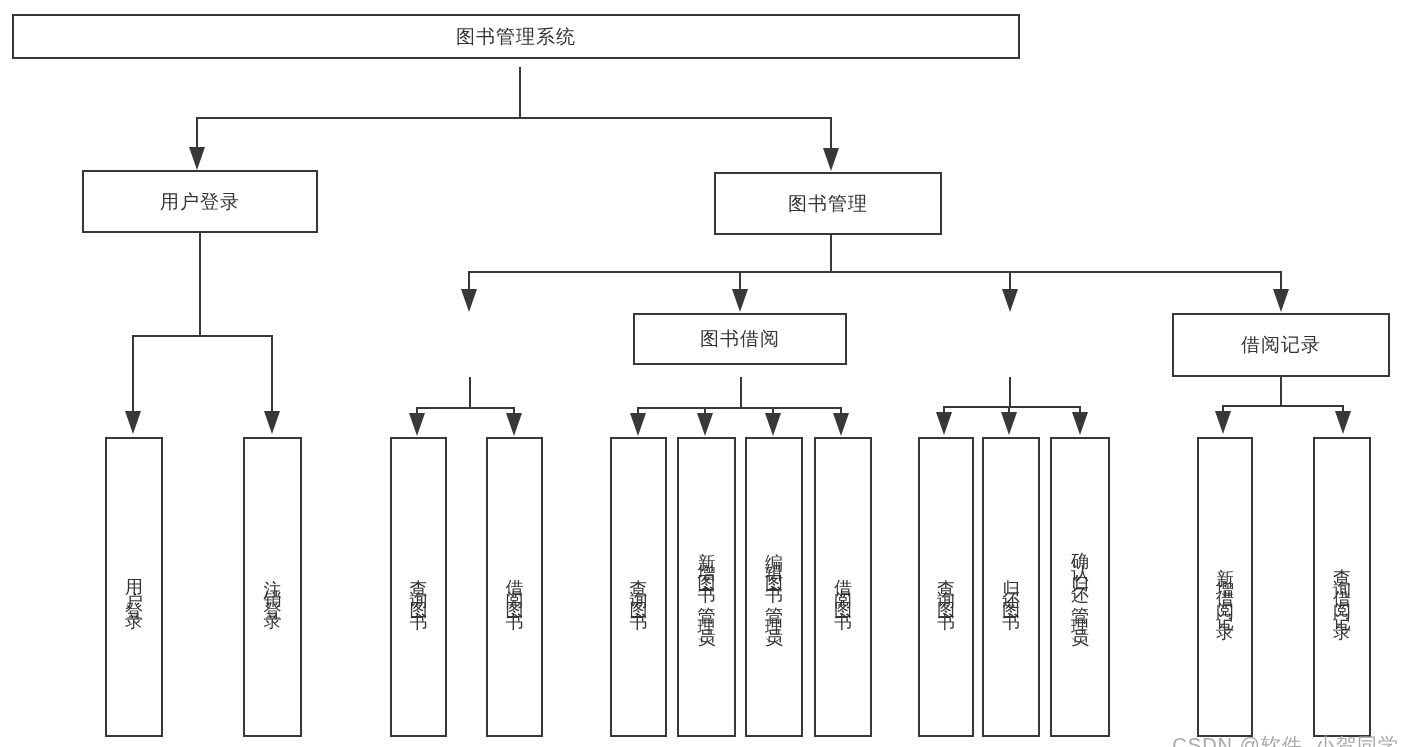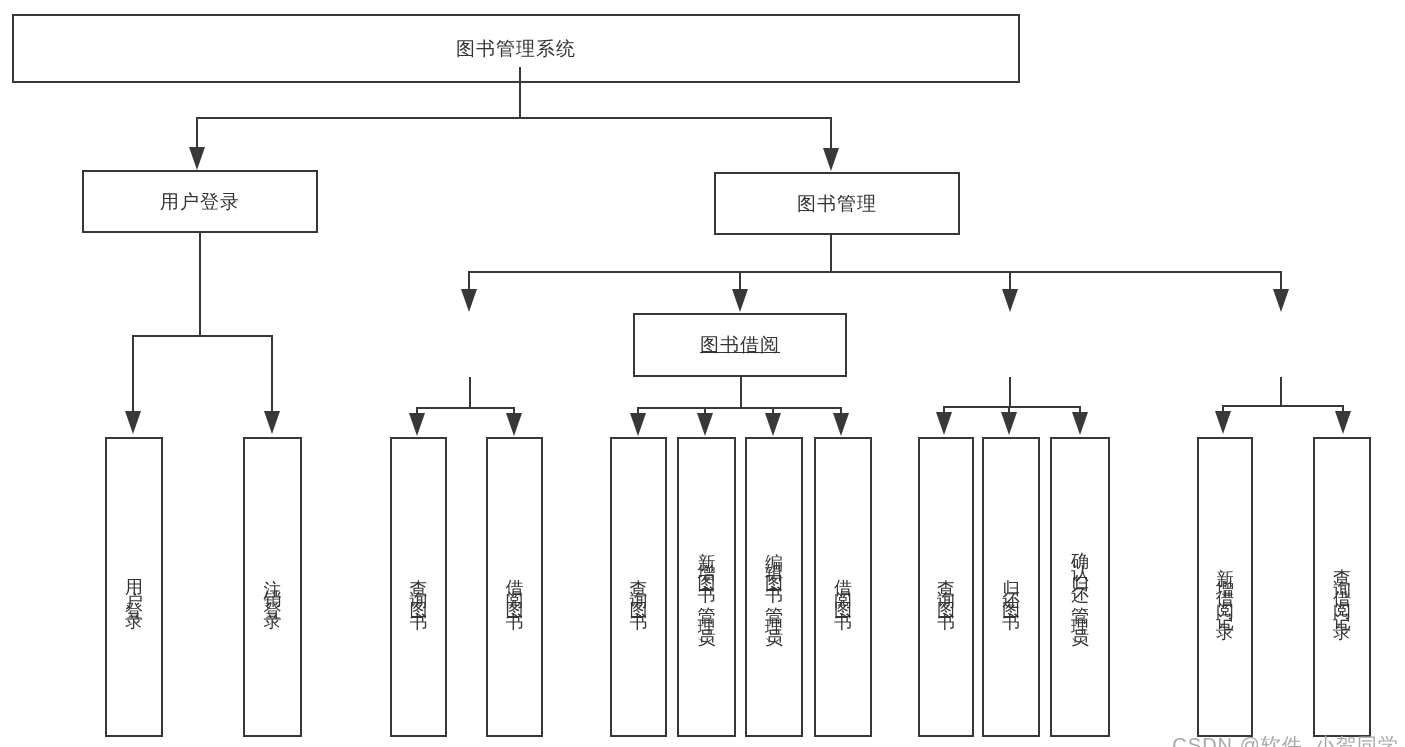--- a/index.html
+++ b/index.html
@@ -51,26 +51,27 @@
     letter-spacing: 1px;
     white-space: nowrap;
     margin-top: 16px;
   }
 </style>
 </head>
 <body>
 
 <div id="canvas">
 
-  <div class="box h" style="left:12px; top:14px; width:1008px; height:69px;">图书管理系统</div>
+  <div class="box h" style="left:12px; top:14px; width:1008px; height:45px;">图书管理系统</div>
 
   <div class="box h" style="left:82px; top:170px; width:236px; height:63px;">用户登录</div>
-  <div class="box h" style="left:714px; top:172px; width:246px; height:63px;">图书管理</div>
+  <div class="box h" style="left:714px; top:172px; width:228px; height:63px;">图书管理</div>
 
-  <div class="box h" style="left:633px; top:313px; width:214px; height:64px;text-decoration:underline;">图书借阅</div>
+  <div class="box h" style="left:633px; top:313px; width:214px; height:52px;">图书借阅</div>
+  <div class="box h" style="left:1172px; top:313px; width:218px; height:64px;">借阅记录</div>
 
   <div class="box v" style="left:105px; top:437px; width:58px; height:300px;">用户登录</div>
   <div class="box v" style="left:243px; top:437px; width:59px; height:300px;">注销登录</div>
 
   <div class="box v" style="left:390px; top:437px; width:57px; height:300px;">查询图书</div>
   <div class="box v" style="left:486px; top:437px; width:57px; height:300px;">借阅图书</div>
 
   <div class="box v" style="left:610px; top:437px; width:57px; height:300px;">查询图书</div>
   <div class="box v" style="left:677px; top:437px; width:59px; height:300px;">新增图书（管理员）</div>
   <div class="box v" style="left:745px; top:437px; width:58px; height:300px;">编辑图书（管理员）</div>

